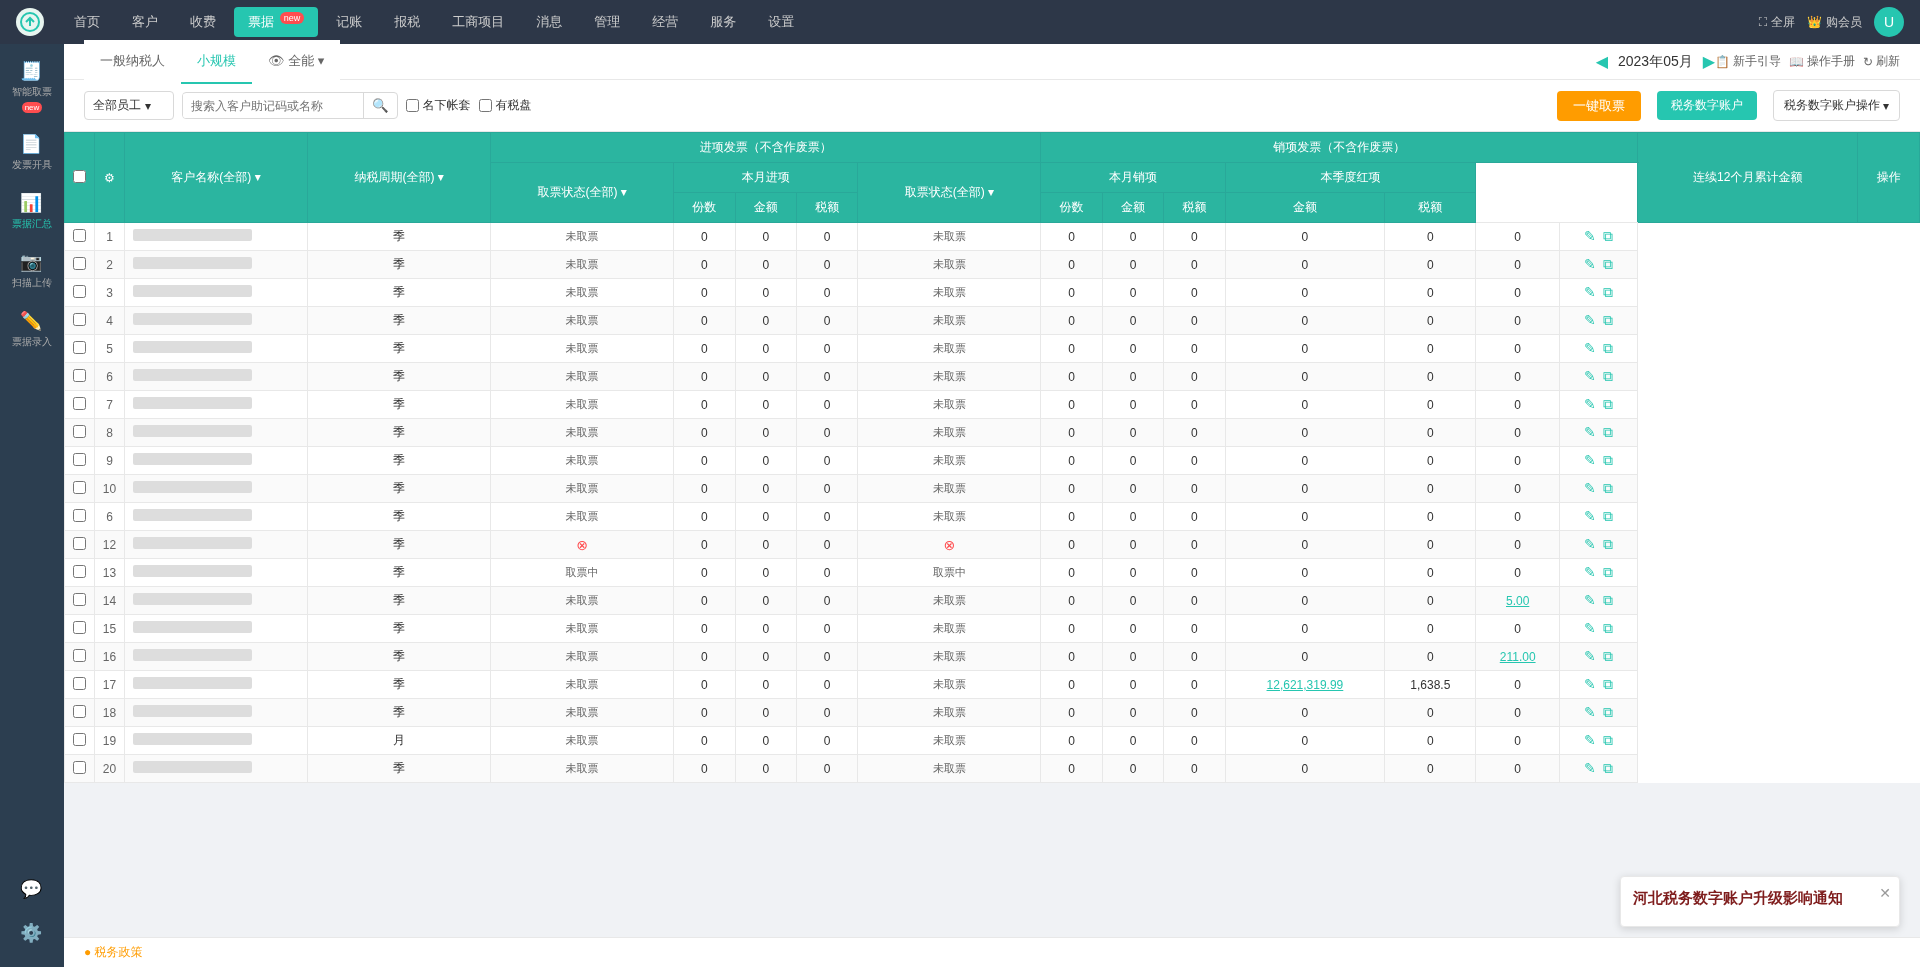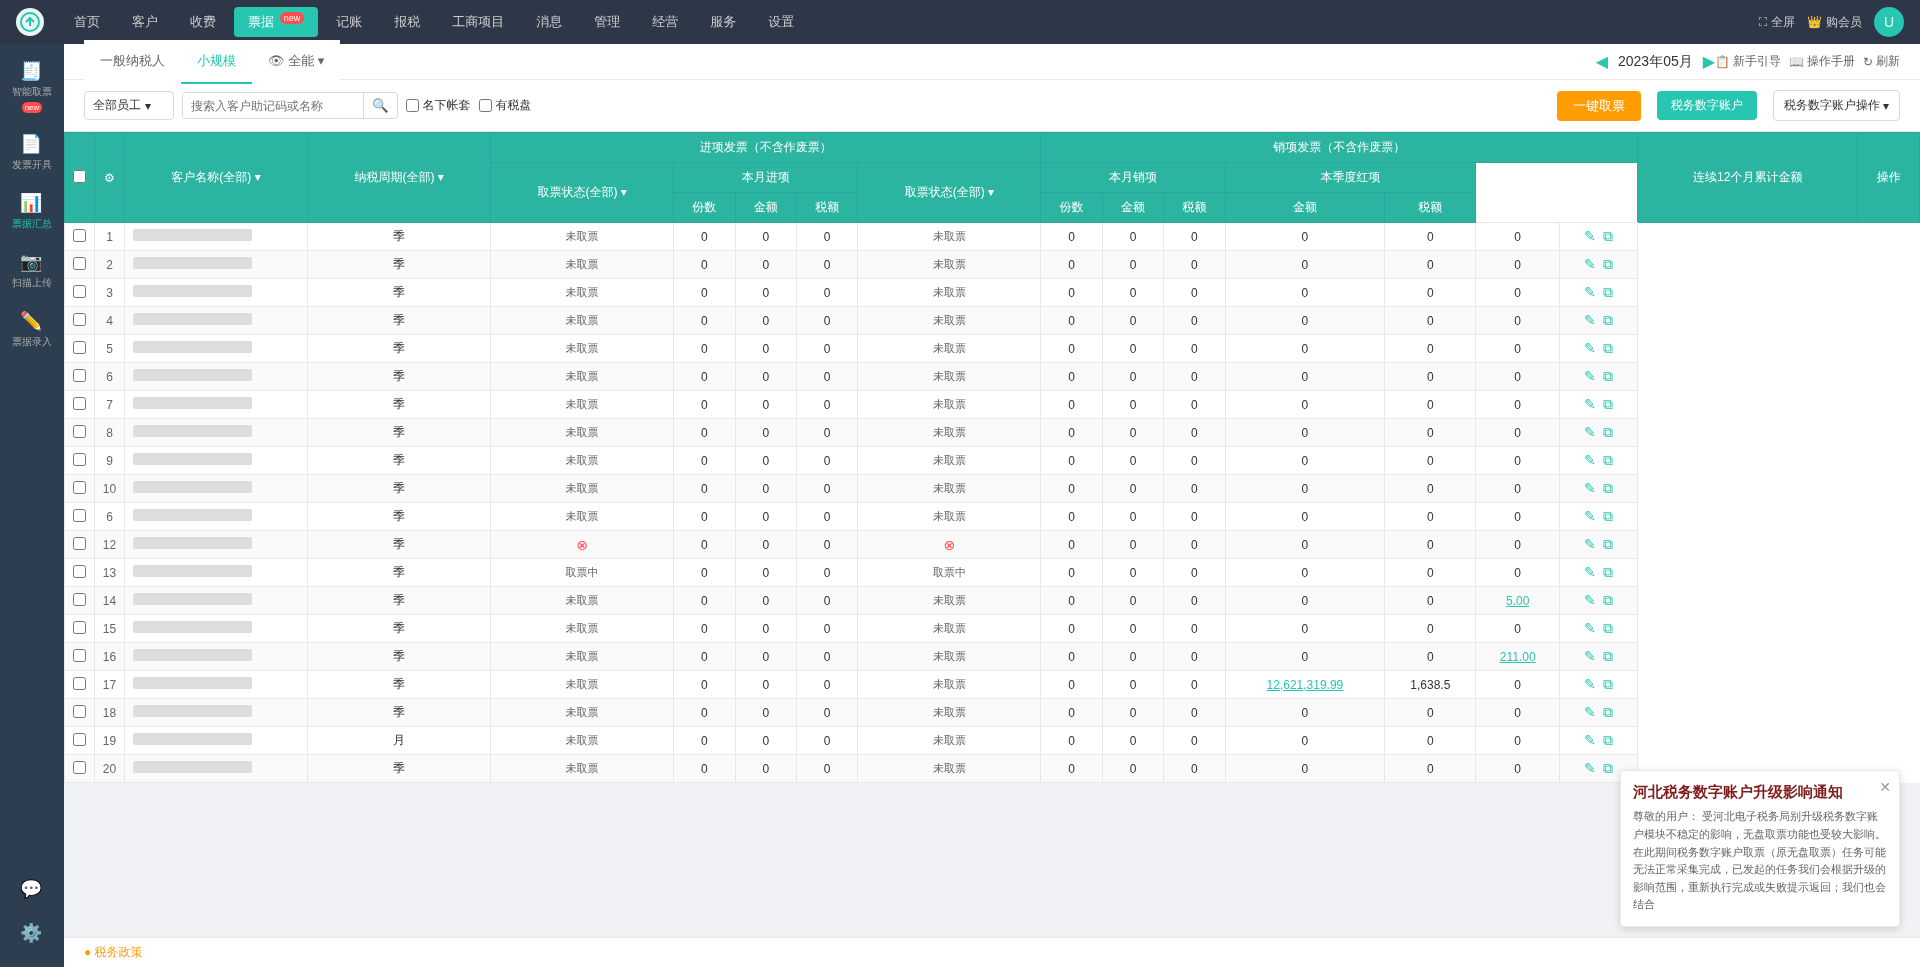--- a/index.html
+++ b/index.html
@@ -695,17 +695,15 @@
   </tr>
         </tbody>
     </table>
   </div>
 
 </div>
 
 <div class="tooltip-popup">
   <div class="close-x">✕</div>
   <div class="popup-title">河北税务数字账户升级影响通知</div>
-  <div class="popup-body">尊敬的用户：
-受河北电子税务局别升级税务数字账户模块不稳定的影响，无盘取票功能也受较大影响。在此期间税务数字账户取票（原无盘取票）任务可能无法正常采集完成，已发起的任务我们会根据升级的影响范围，重新执行完成或失败提示返回；我们也会结合</div>
 </div>
 
 <div class="tax-policy-bar">● 税务政策</div>
 
 </body></html>

